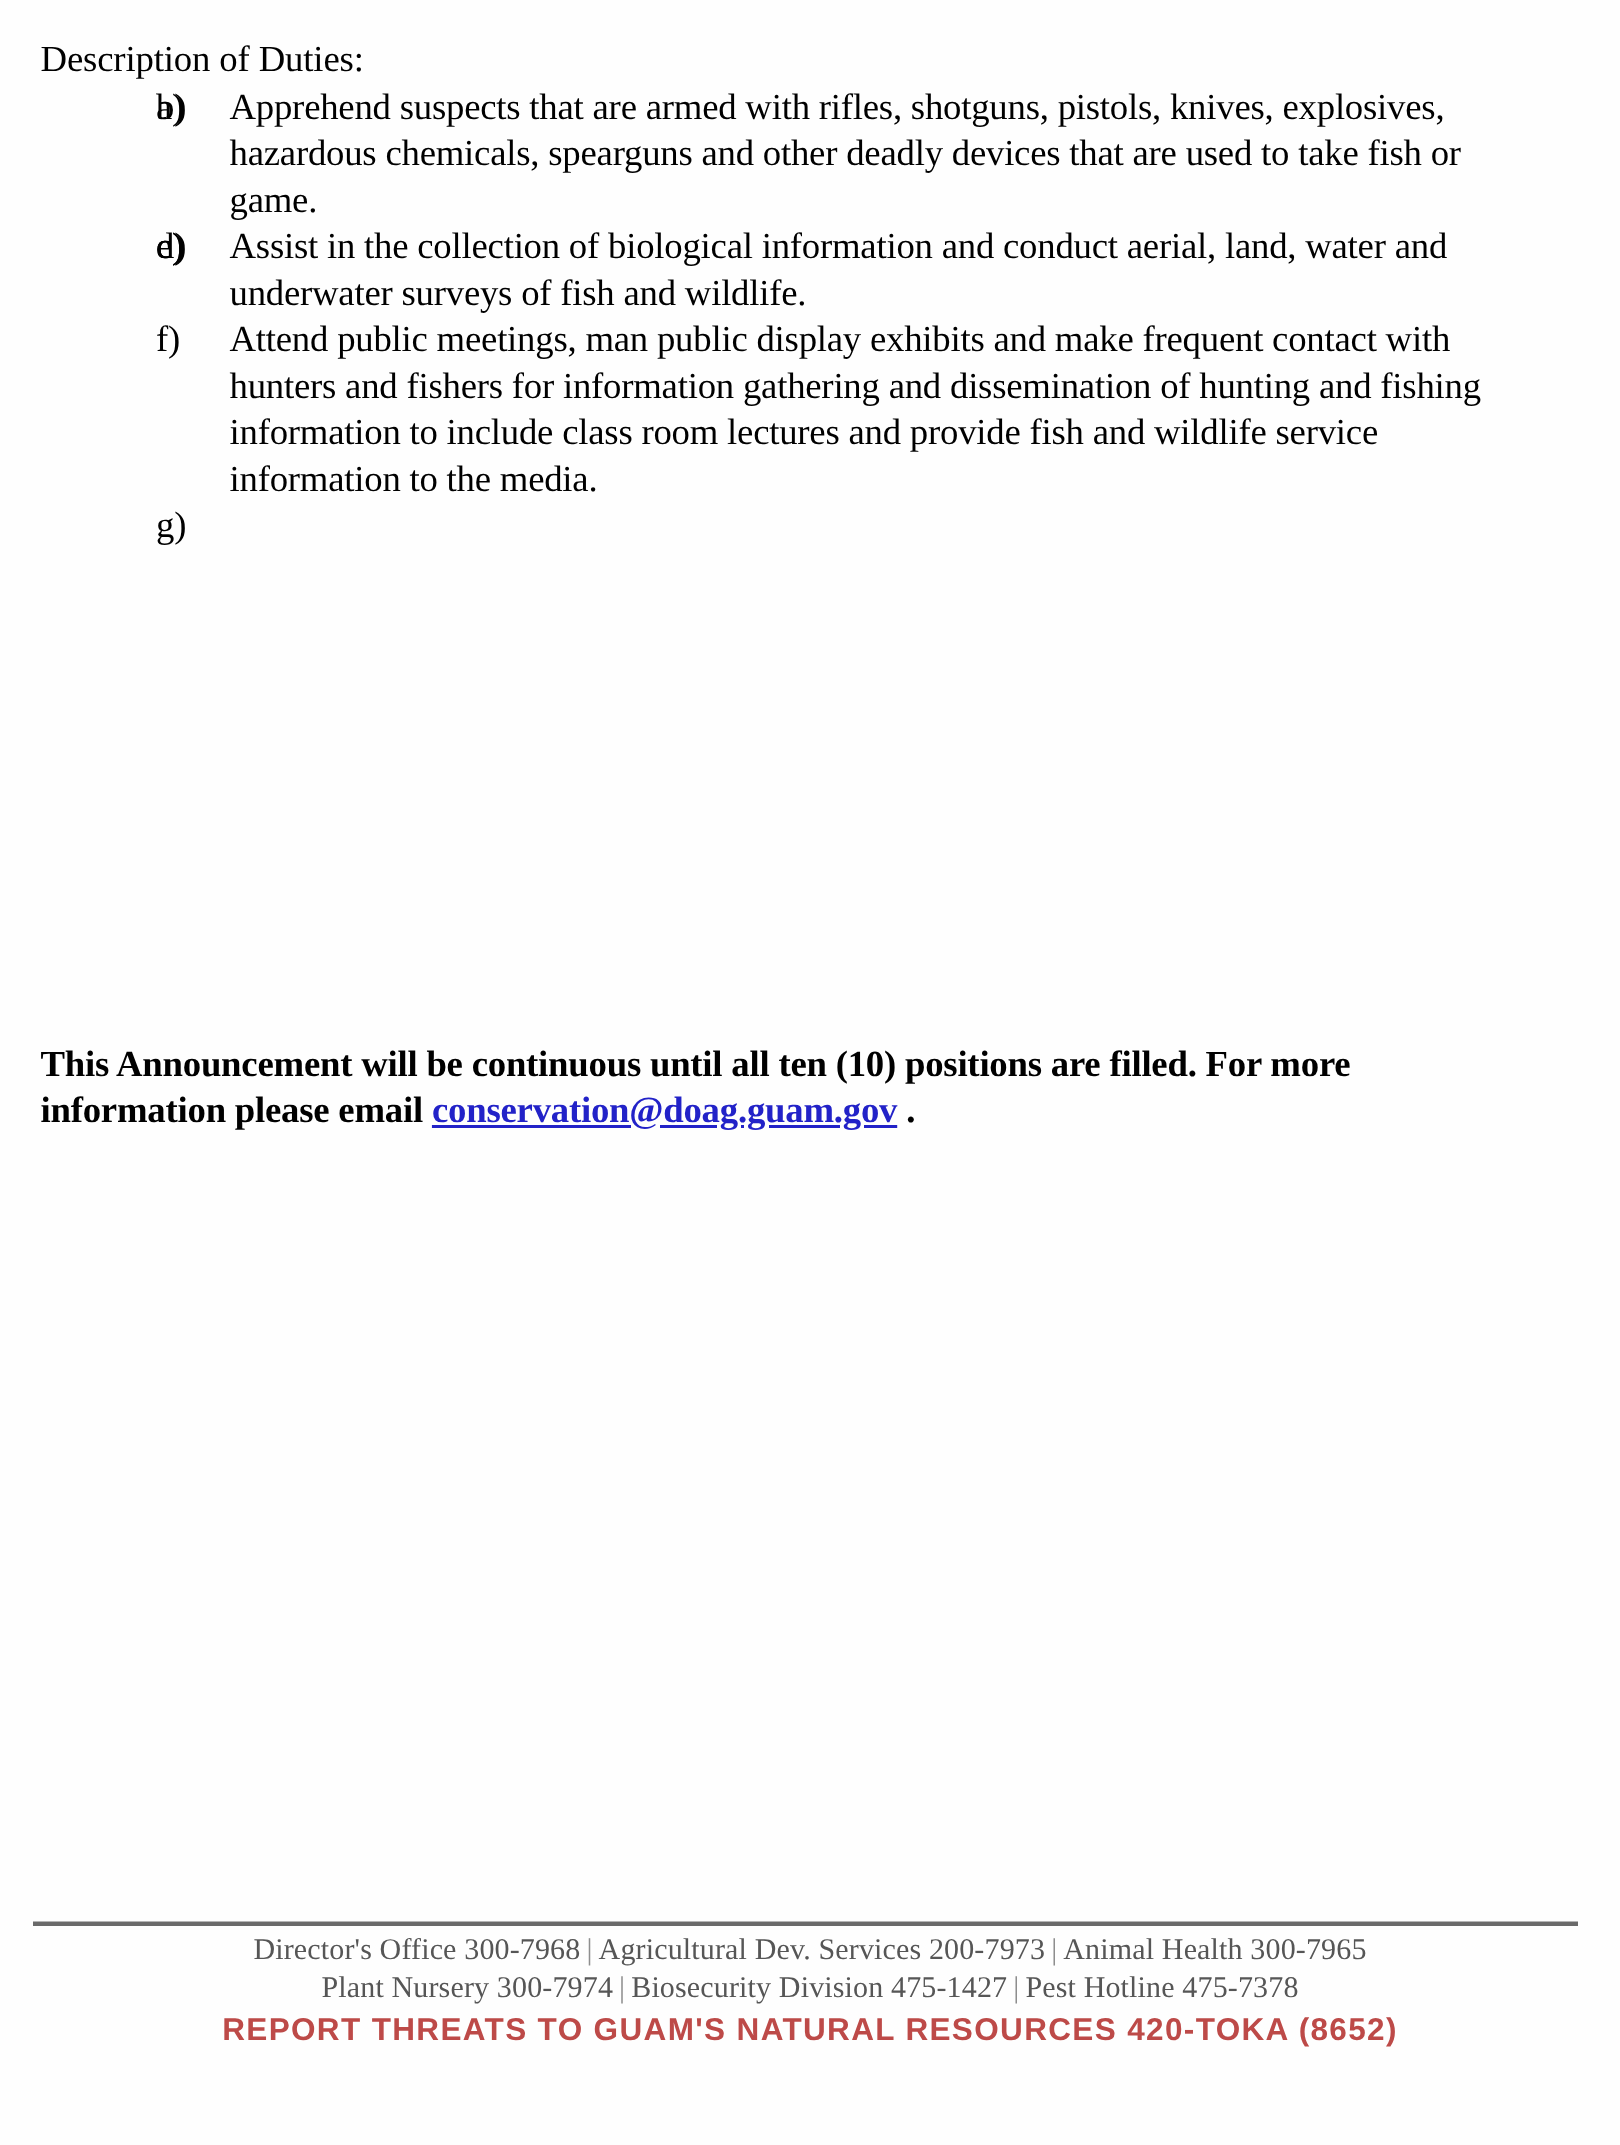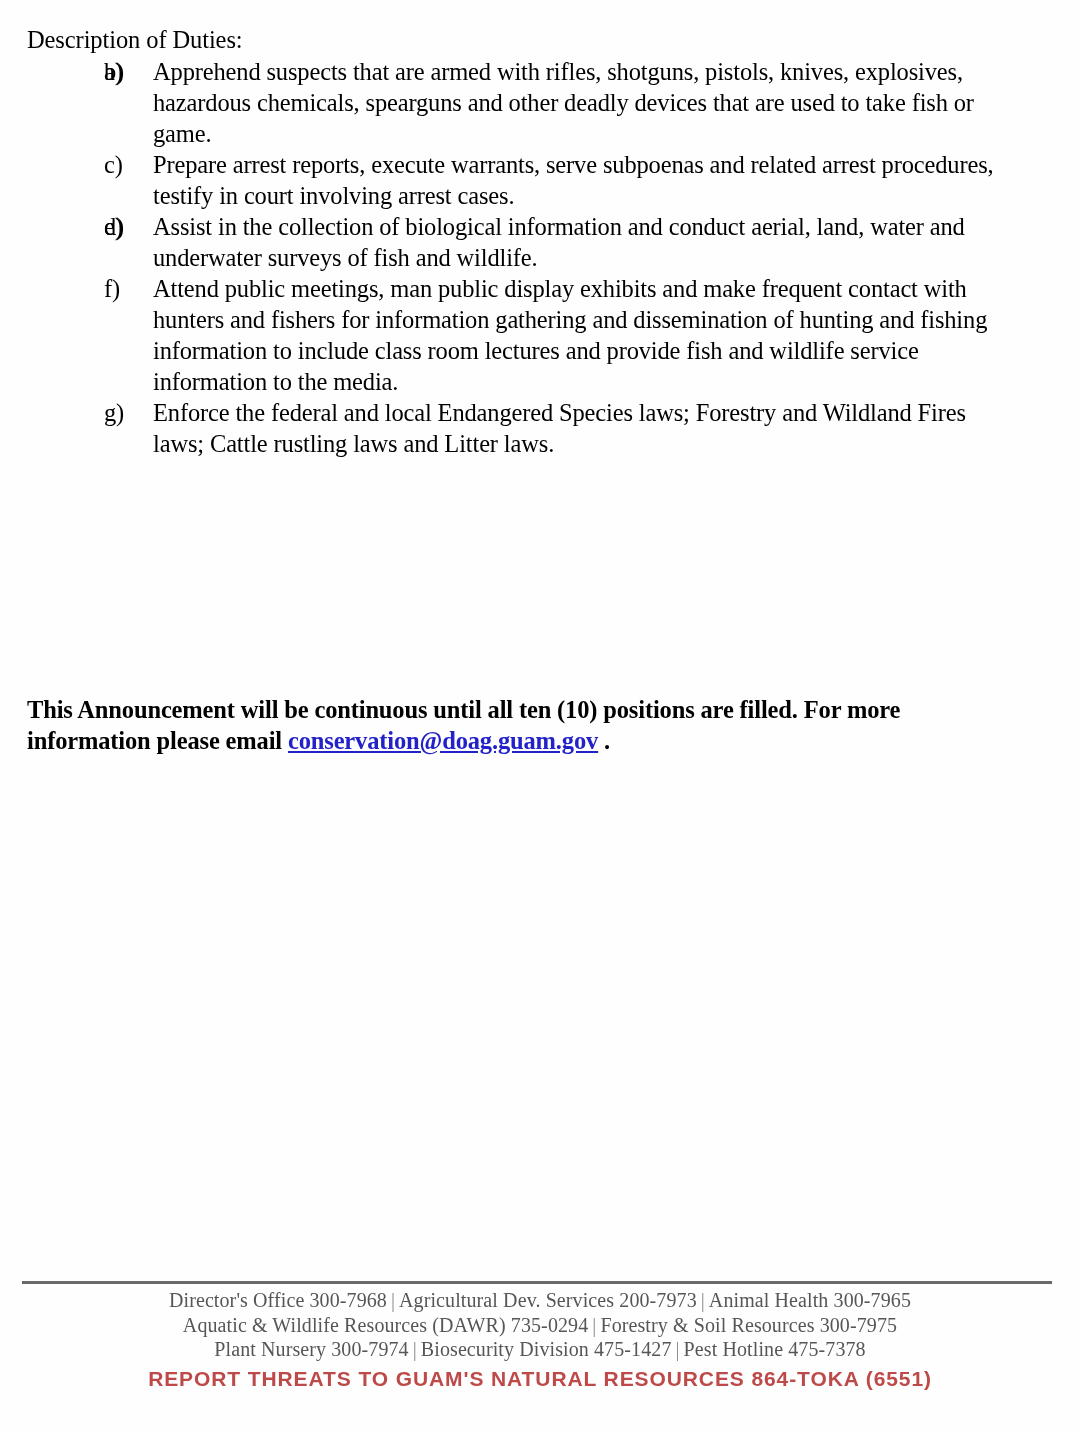--- a/index.html
+++ b/index.html
@@ -159,60 +159,57 @@
         <span class="duty-marker">a)</span>
       </li>
 
       <li class="duty-item">
         <span class="duty-marker">b)</span>
         <span class="duty-text">Apprehend suspects that are armed with rifles, shotguns, pistols, knives, explosives, hazardous chemicals, spearguns and other deadly devices that are used to take fish or game.</span>
       </li>
 
       <li class="duty-item">
         <span class="duty-marker">c)</span>
-        <span class="duty-text">Prepare arrest reports, execute warrants, serve subpoenas and related arrest procedures, testify in court involving arrest cases.</span>
       </li>
 
       <li class="duty-item">
         <span class="duty-marker">d)</span>
       </li>
 
       <li class="duty-item">
         <span class="duty-marker">e)</span>
         <span class="duty-text">Assist in the collection of biological information and conduct aerial, land, water and underwater surveys of fish and wildlife.</span>
       </li>
 
       <li class="duty-item">
         <span class="duty-marker">f)</span>
         <span class="duty-text">Attend public meetings, man public display exhibits and make frequent contact with hunters and fishers for information gathering and dissemination of hunting and fishing information to include class room lectures and provide fish and wildlife service information to the media.</span>
       </li>
 
       <li class="duty-item">
         <span class="duty-marker">g)</span>
-        <span class="duty-text">Enforce the federal and local Endangered Species laws; Forestry and Wildland Fires laws; Cattle rustling laws and Litter laws.</span>
       </li>
 
     </ol>
 
     <p class="announcement"><span>This Announcement will be continuous until all ten (10) positions are filled.   For more information please email </span><a class="email-link" href="#">conservation@doag.guam.gov</a><span> .</span></p>
 
   </div>
 
   <div class="footer">
 
     <div class="footer-rule"></div>
 
     <div class="footer-lines">
 
       <div class="footer-line"><span>Director's Office 300-7968</span><span class="footer-sep">|</span><span>Agricultural Dev. Services 200-7973</span><span class="footer-sep">|</span><span>Animal Health 300-7965</span></div>
 
-      <div class="footer-line"><span>Aquatic &amp; Wildlife Resources (DAWR) 735-0294</span><span class="footer-sep">|</span><span>Forestry &amp; Soil Resources 300-7975</span></div>
 
       <div class="footer-line"><span>Plant Nursery 300-7974</span><span class="footer-sep">|</span><span>Biosecurity Division 475-1427</span><span class="footer-sep">|</span><span>Pest Hotline 475-7378</span></div>
 
 
-      <div class="footer-alert">REPORT THREATS TO GUAM'S NATURAL RESOURCES 864-TOKA (6551)</div>
+      <div class="footer-alert">REPORT THREATS TO GUAM'S NATURAL RESOURCES 420-TOKA (8652)</div>
 
     </div>
 
   </div>
 
 </div>
 
 </body></html>

